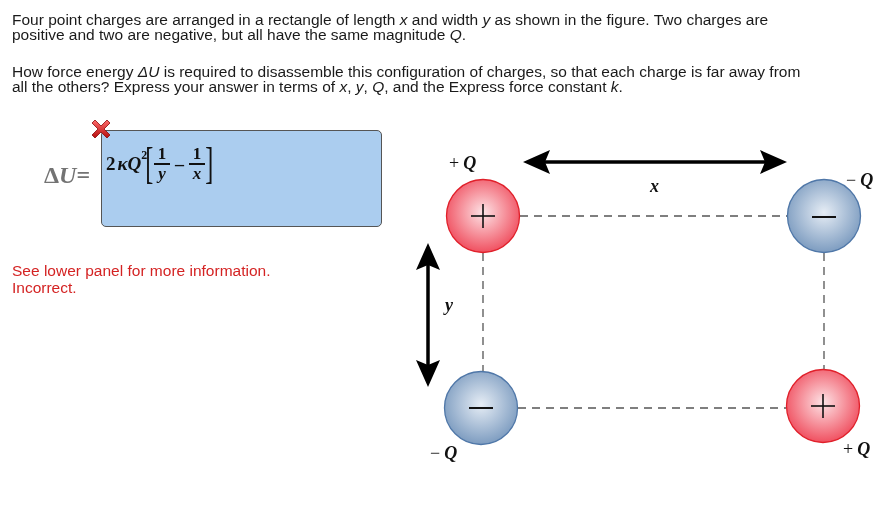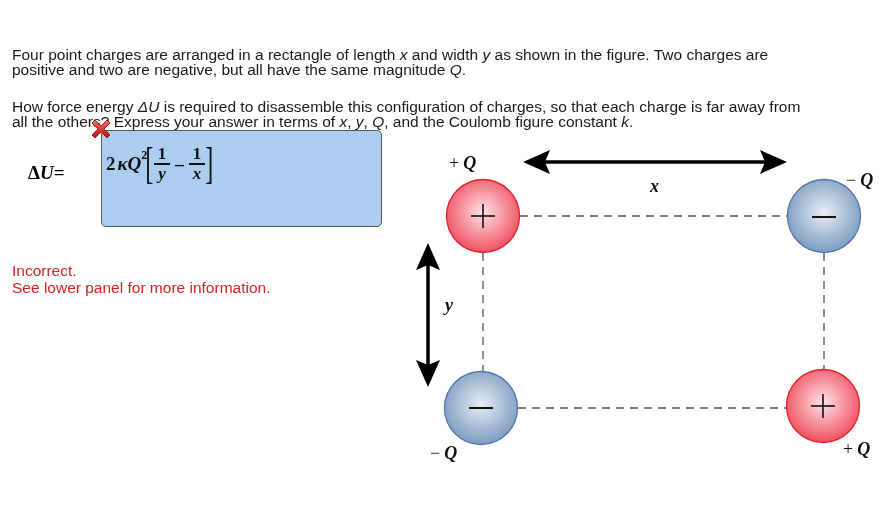--- a/index.html
+++ b/index.html
@@ -1,23 +1,23 @@
 <!DOCTYPE html>
 <html><head>
 <meta charset="utf-8">
 <style>
   html, body { margin:0; padding:0; background:#ffffff; }
   body { width:893px; height:505px; position:relative; overflow:hidden;
          font-family:"Liberation Sans", sans-serif; color:#222; }
-  .para { position:absolute; left:12px; font-size:15.5px; line-height:15px; color:#1a1a1a;margin-top:35px; }
+  .para { position:absolute; left:12px; font-size:15.5px; line-height:15px; color:#1a1a1a; }
   .p1 { top:12px; }
   .p2 { top:64px; }
   .para i { font-style:italic; }
-  .eq-label { position:absolute; left:28px; top:162px; font-family:"Liberation Serif", serif;
-              font-size:19px; font-weight:bold; color:#000000; }
+  .eq-label { position:absolute; left:44px; top:162px; font-family:"Liberation Serif", serif;
+              font-size:24px; font-weight:bold; color:#737373; }
   .eq-label i { font-style:italic; }
   .answer-box { position:absolute; left:101px; top:130px; width:281px; height:97px;
                 background:#abcdef; border:1px solid #555; border-radius:5px; box-sizing:border-box;
                 cursor:text; }
   .answer-expr { position:absolute; left:4px; top:8px; font-family:"Liberation Serif", serif;
                  font-weight:bold; color:#111; font-size:19px; display:flex; align-items:center; height:50px; }
   .answer-expr .sup { font-size:12px; position:relative; top:-9px; }
   .bracket { font-size:44px; font-weight:normal; line-height:44px; transform:scaleX(0.55); display:inline-block; margin:0 -5px; }
   .frac { display:inline-flex; flex-direction:column; align-items:center; margin:0 2px; font-size:17px; }
   .frac .num { line-height:18px; padding:0 2px; }
@@ -28,21 +28,21 @@
   .feedback { position:absolute; left:12px; top:262px; color:#d42323; font-size:15.5px; line-height:17px; }
   .diagram { position:absolute; left:0; top:0; width:893px; height:505px; }
   .lbl { position:absolute; font-family:"Liberation Serif", serif; font-style:italic; font-weight:bold;
          font-size:18px; color:#111; }
   .lbl .sign { font-style:normal; font-weight:normal; margin-right:4px; }
 </style>
 </head>
 <body>
 
 <div class="para p1" id="p1"><span>Four point charges are arranged in a rectangle of length </span><i>x</i><span> and width </span><i>y</i><span> as shown in the figure. Two charges are positive and two are negative, but all have the same magnitude </span><i>Q</i><span>.</span></div>
-<div class="para p2" id="p2"><span>How force energy </span><i>ΔU</i><span> is required to disassemble this configuration of charges, so that each charge is far away from all the others? Express your answer in terms of </span><i>x</i><span>, </span><i>y</i><span>, </span><i>Q</i><span>, and the Coulomb figure constant </span><i>k</i><span>.</span></div>
+<div class="para p2" id="p2"><span>How force energy </span><i>ΔU</i><span> is required to disassemble this configuration of charges, so that each charge is far away from all the others? Express your answer in terms of </span><i>x</i><span>, </span><i>y</i><span>, </span><i>Q</i><span>, and the Express force constant </span><i>k</i><span>.</span></div>
 
 <div class="eq-label">
   <span>Δ</span><i>U</i><span>=</span>
 </div>
 
 <div class="answer-box">
   <div class="answer-expr">
     <span>2</span>
     <i style="margin-left:2px;">κ</i>
     <i>Q</i>
@@ -67,22 +67,22 @@
   <defs>
     <linearGradient id="xg" x1="0" y1="0" x2="0" y2="1">
       <stop offset="0" stop-color="#ff6b6b"></stop>
       <stop offset="1" stop-color="#b50e0e"></stop>
     </linearGradient>
   </defs>
   <path d="M4 7 L7 4 L13 10 L19 4 L22 7 L16 13 L22 19 L19 22 L13 16 L7 22 L4 19 L10 13 Z" fill="url(#xg)" stroke="#8a0a0a" stroke-width="0.8"></path>
 </svg>
 
 <div class="feedback">
+  <div>See lower panel for more information.</div>
   <div>Incorrect.</div>
-  <div>See lower panel for more information.</div>
 </div>
 
 <svg class="diagram" viewBox="0 0 893 505">
   <defs>
     <radialGradient id="pos" cx="0.5" cy="0.45" r="0.55">
       <stop offset="0" stop-color="#fde3e6"></stop>
       <stop offset="1" stop-color="#f05060"></stop>
     </radialGradient>
     <radialGradient id="neg" cx="0.5" cy="0.45" r="0.55">
       <stop offset="0" stop-color="#e6edf5"></stop>

